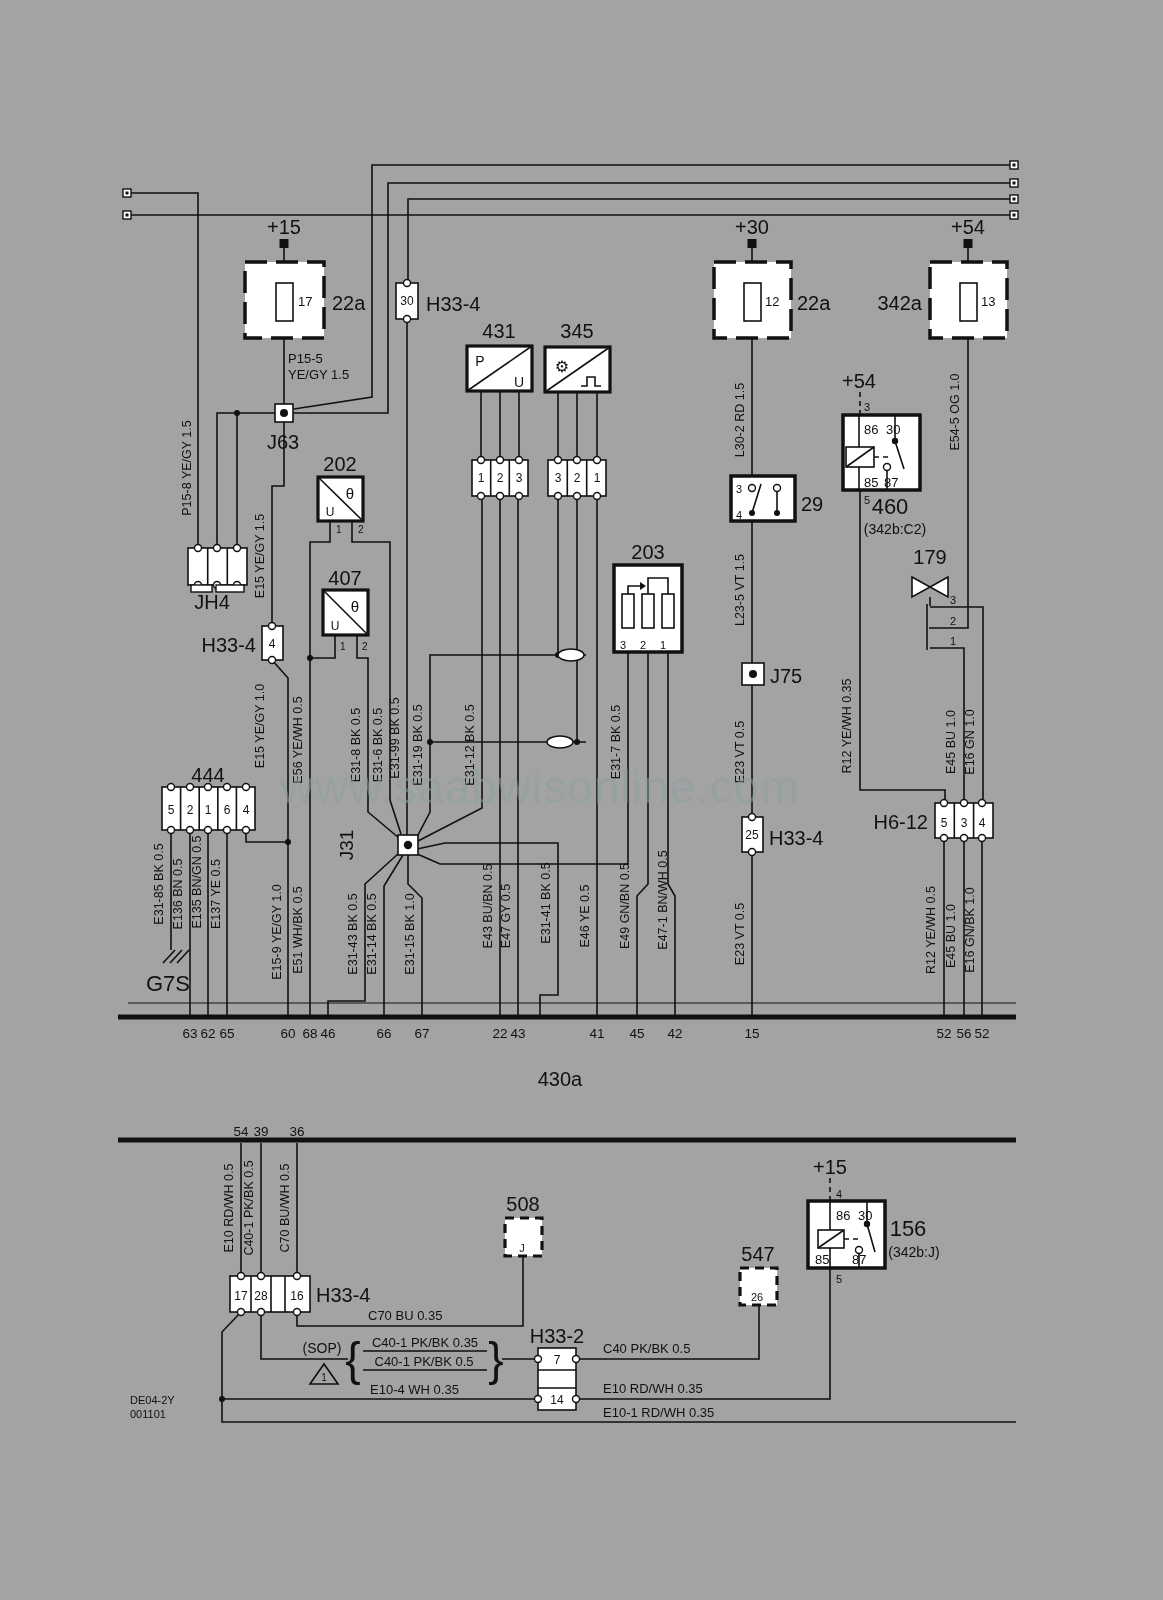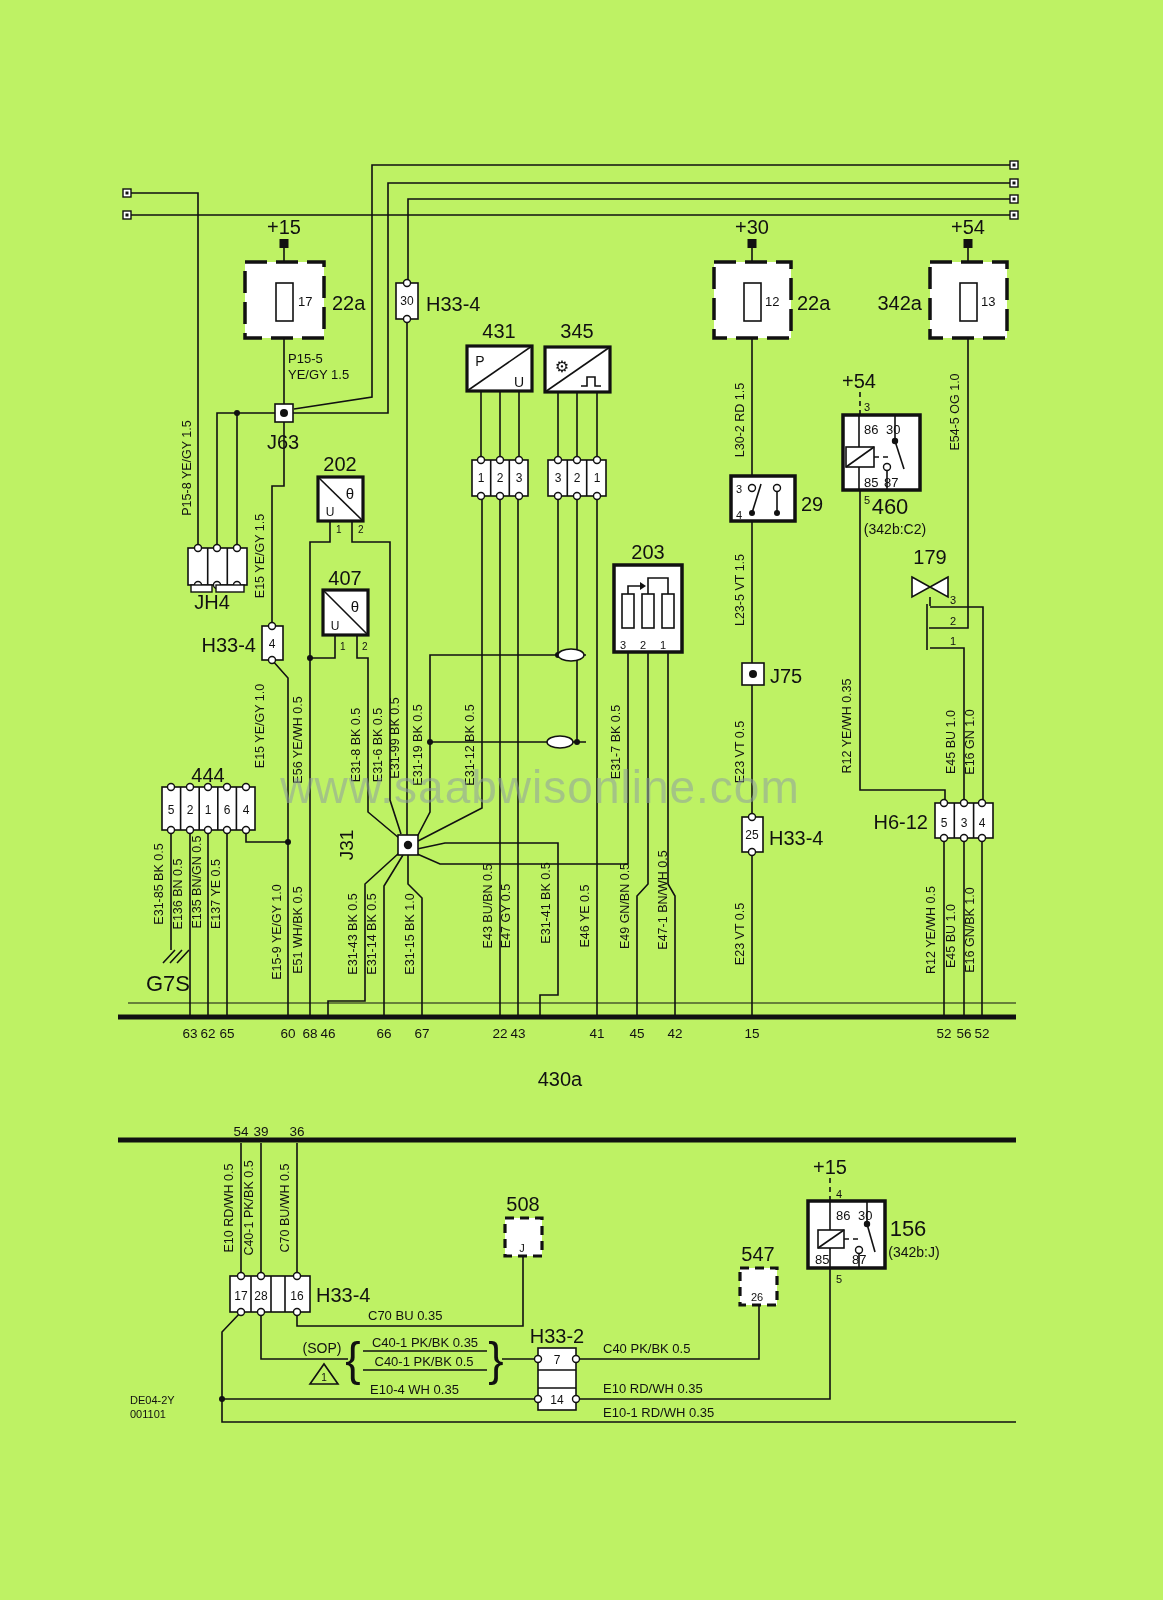--- a/index.html
+++ b/index.html
@@ -1,16 +1,16 @@
 <!DOCTYPE html>
 <html><head>
 <meta charset="utf-8">
 <style>
   html,body{margin:0;padding:0;background:#ffffff;}
-  .page{width:1163px;height:1600px;position:relative;background:#bef264;font-family:"Liberation Sans",sans-serif;}
+  .page{width:1163px;height:1600px;position:relative;background:#a3a3a3;font-family:"Liberation Sans",sans-serif;}
   svg text{fill:#111;font-family:"Liberation Sans",sans-serif;}
   .s10{font-size:10px}.s11{font-size:11px}.s12{font-size:12px}.s125{font-size:12.5px}
   .s13{font-size:13px}.s135{font-size:13.5px}.s14{font-size:14px}.s15{font-size:15px}
   .s16{font-size:16px}.s19{font-size:19px}.s20{font-size:20px}.s22{font-size:22px}
   .wm{font-size:46px;fill:#8fa0a0;opacity:.55;letter-spacing:1px}
   .gear{font-family:"DejaVu Sans",sans-serif}
   .w{stroke:#111;stroke-width:1.6;fill:none}
   .w5{stroke:#111;stroke-width:5;fill:none}
   .thin{stroke:#111;stroke-width:1;fill:none}
   .bx{fill:#fff;stroke:#111;stroke-width:1.6}

